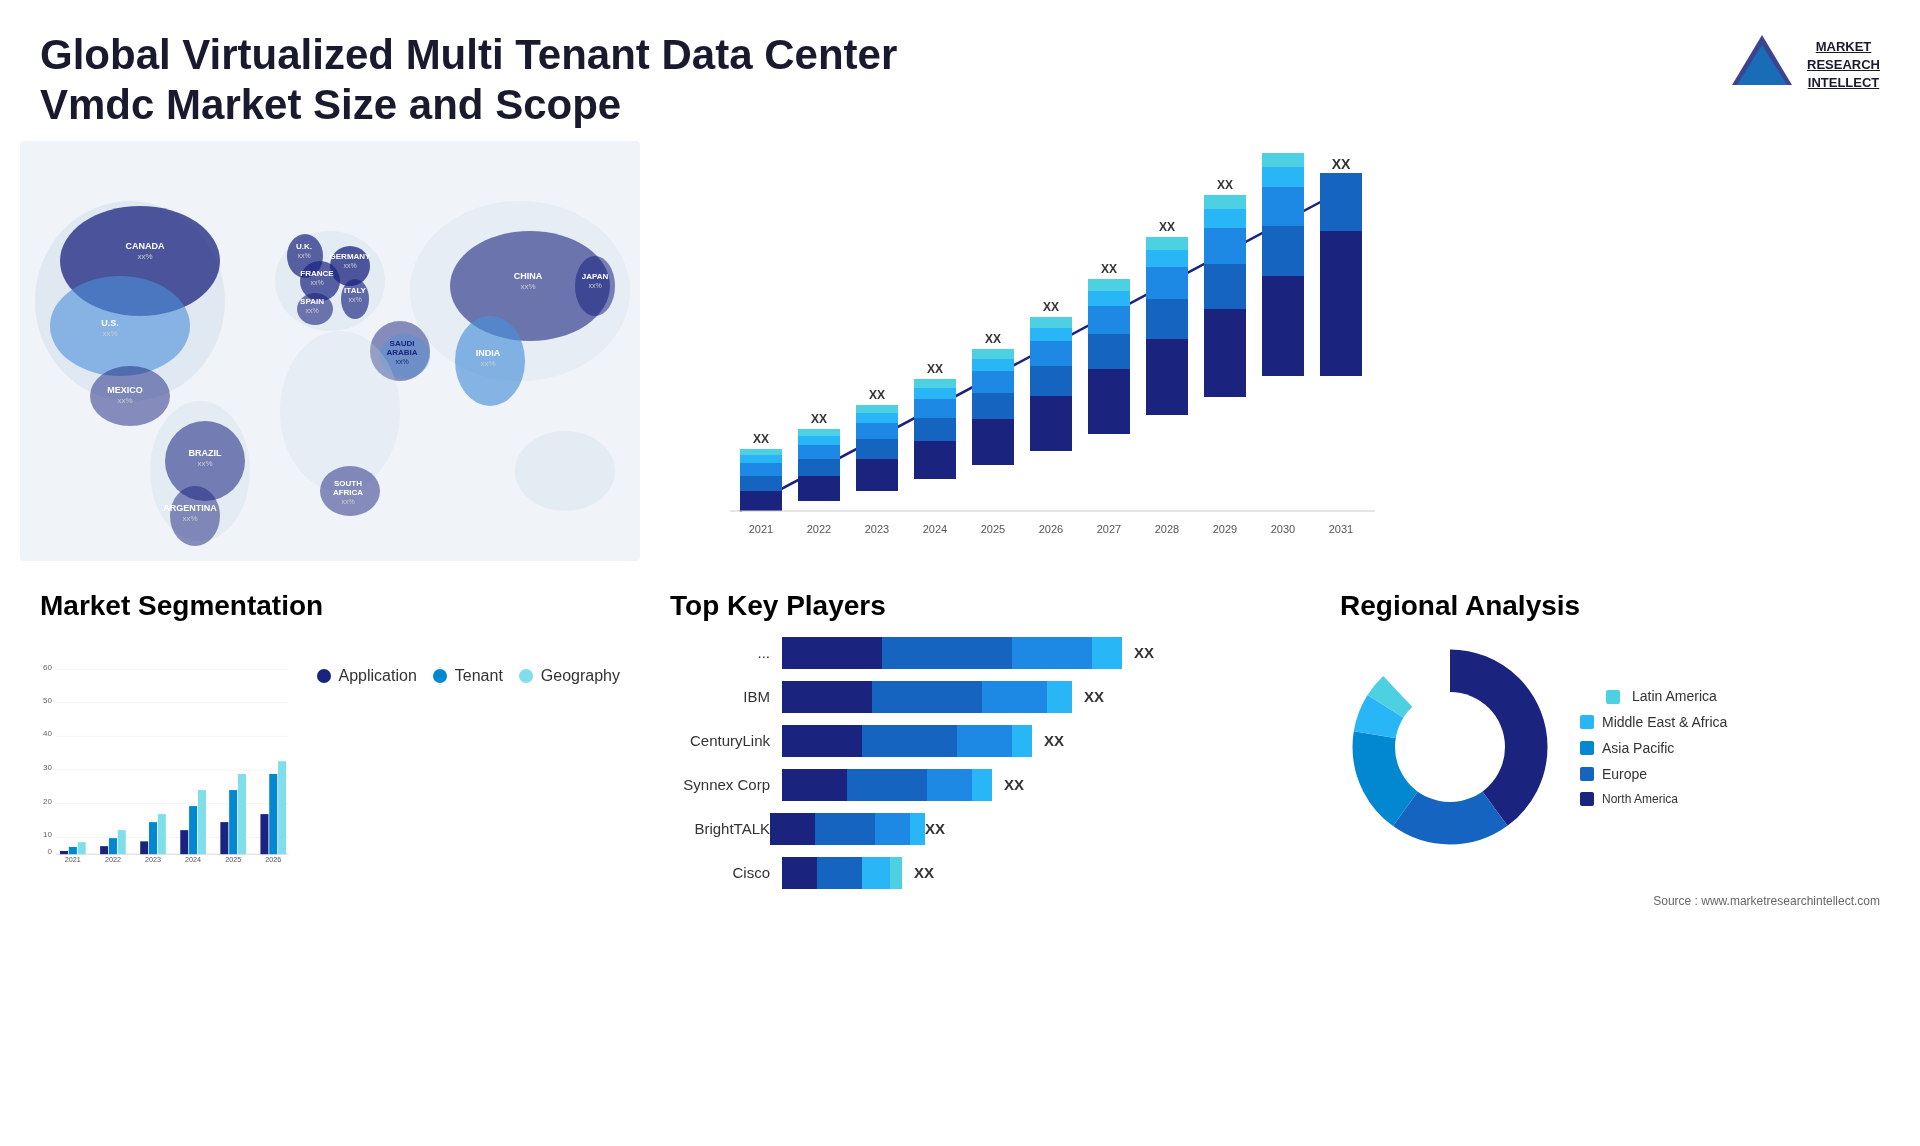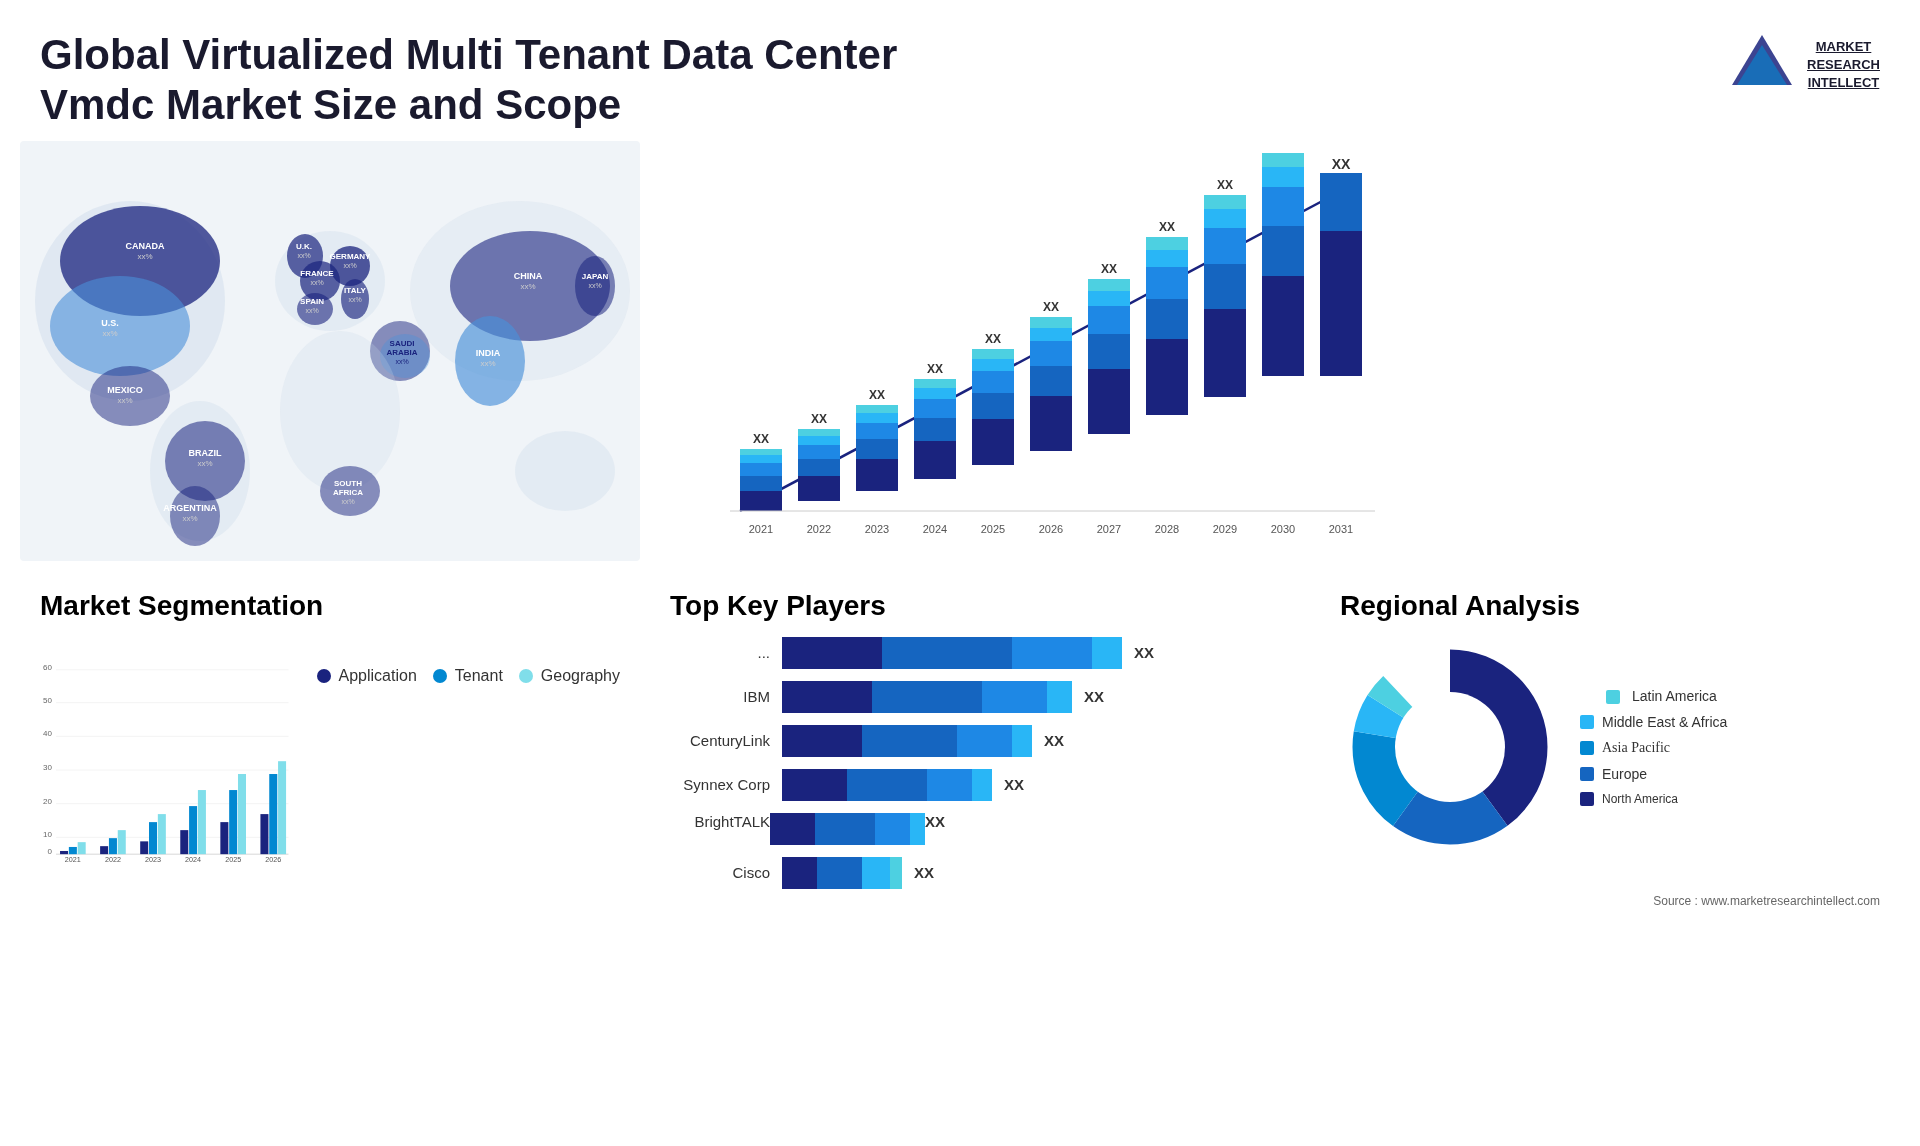--- a/index.html
+++ b/index.html
@@ -393,21 +393,21 @@
         <span style="width:100px; font-size:15px; color:#333; text-align:right;">Synnex Corp</span>
         <div style="position:relative; height:32px; width:210px;">
           <div style="position:absolute; left:0; top:0; height:32px; width:65px; background:#1a237e;"></div>
           <div style="position:absolute; left:65px; top:0; height:32px; width:80px; background:#1565c0;"></div>
           <div style="position:absolute; left:145px; top:0; height:32px; width:45px; background:#1e88e5;"></div>
           <div style="position:absolute; left:190px; top:0; height:32px; width:20px; background:#29b6f6;"></div>
         </div>
         <span style="font-size:15px; font-weight:bold; color:#333;">XX</span>
       </div>
 
-      <div style="display:flex; align-items:flex-start; ">
+      <div style="display:flex; align-items:center; ">
         <span style="width:100px; font-size:15px; color:#333; text-align:right;">BrightTALK</span>
         <div style="position:relative; height:32px; width:155px;">
           <div style="position:absolute; left:0; top:0; height:32px; width:45px; background:#1a237e;"></div>
           <div style="position:absolute; left:45px; top:0; height:32px; width:60px; background:#1565c0;"></div>
           <div style="position:absolute; left:105px; top:0; height:32px; width:35px; background:#1e88e5;"></div>
           <div style="position:absolute; left:140px; top:0; height:32px; width:15px; background:#29b6f6;"></div>
         </div>
         <span style="font-size:15px; font-weight:bold; color:#333;">XX</span>
       </div>
 
@@ -442,21 +442,21 @@
 
       <div style="display:flex; flex-direction:column; gap:10px;">
         <div style="display:flex; align-items:flex-end; gap:12px;padding-left:26px;">
           <div style="width:14px; height:14px; border-radius:2px; background:#4dd0e1;"></div>
           <span style="font-size:14px; color:#333;">Latin America</span>
         </div>
         <div style="display:flex; align-items:center; gap:8px;">
           <div style="width:14px; height:14px; border-radius:2px; background:#29b6f6;"></div>
           <span style="font-size:14px; color:#333;">Middle East &amp; Africa</span>
         </div>
-        <div style="display:flex; align-items:center; gap:8px;font-family:Liberation Serif, serif;">
+        <div style="display:flex; align-items:center; gap:8px;">
           <div style="width:14px; height:14px; border-radius:2px; background:#0288d1;"></div>
           <span style="font-size:14px; color:#333;">Asia Pacific</span>
         </div>
         <div style="display:flex; align-items:center; gap:8px;">
           <div style="width:14px; height:14px; border-radius:2px; background:#1565c0;"></div>
           <span style="font-size:14px; color:#333;">Europe</span>
         </div>
         <div style="display:flex; align-items:center; gap:8px;">
           <div style="width:14px; height:14px; border-radius:2px; background:#1a237e;"></div>
           <span style="font-size:12px; color:#333;">North America</span>

